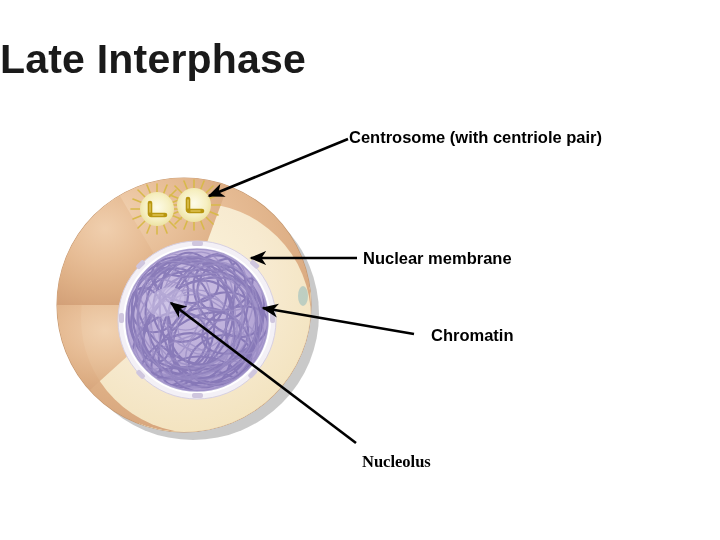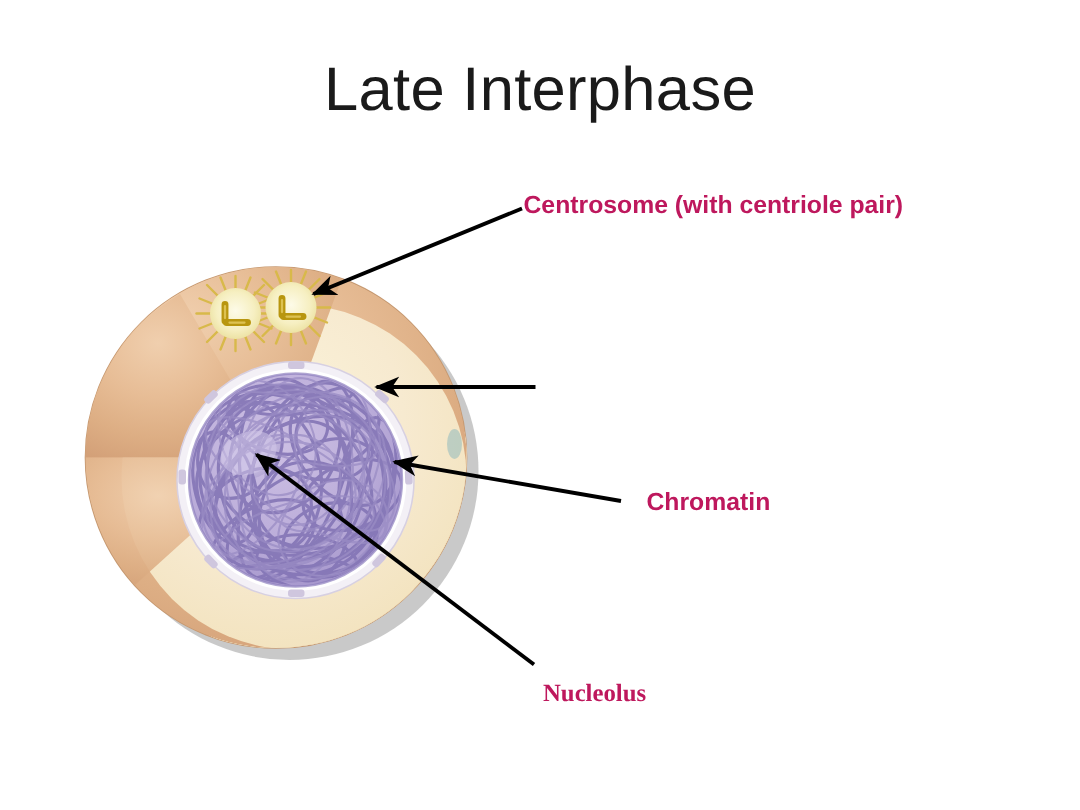--- a/index.html
+++ b/index.html
@@ -19,39 +19,38 @@
     inset: 0;
     width: 720px;
     height: 540px;
     background: #ffffff;
   }
   #title {
     position: absolute;
     left: 0;
     top: 36px;
     width: 720px;
-    text-align: center;
     font-family: "Liberation Sans", sans-serif;
-    font-weight: 400;
+    font-weight: 700;
     font-size: 41px;
     letter-spacing: 0.2px;
     color: #1a1a1a;
     white-space: nowrap;
   }
   #diagram {
     position: absolute;
     left: 0;
     top: 0;
   }
   .label {
     position: absolute;
     font-family: "Liberation Sans", sans-serif;
     font-weight: bold;
     font-size: 16.5px;
-    color: #be185d;
+    color: #000000;
     white-space: nowrap;
     line-height: 1;
   }
   #label-centrosome { left: 349px; top: 129px; }
   #label-nuclear    { left: 363px; top: 250px; }
   #label-chromatin  { left: 431px; top: 327px; }
   #label-nucleolus  { left: 362px; top: 454px; font-family: Liberation Serif, serif; }
 </style>
 </head>
 <body>
@@ -269,16 +268,17 @@
 
     <g stroke="#000000" stroke-width="2.6" fill="none">
       <line x1="348" y1="139" x2="209" y2="196" marker-end="url(#arrowHead)"></line>
       <line x1="357" y1="258" x2="251" y2="258" marker-end="url(#arrowHead)"></line>
       <line x1="414" y1="334" x2="263" y2="308" marker-end="url(#arrowHead)"></line>
       <line x1="356" y1="443" x2="171" y2="303" marker-end="url(#arrowHead)"></line>
     </g>
   </svg>
 
   <div class="label" id="label-centrosome">Centrosome (with centriole pair)</div>
+  <div class="label" id="label-nuclear">Nuclear membrane</div>
   <div class="label" id="label-chromatin">Chromatin</div>
   <div class="label" id="label-nucleolus">Nucleolus</div>
 
 </div>
 
 </body></html>

